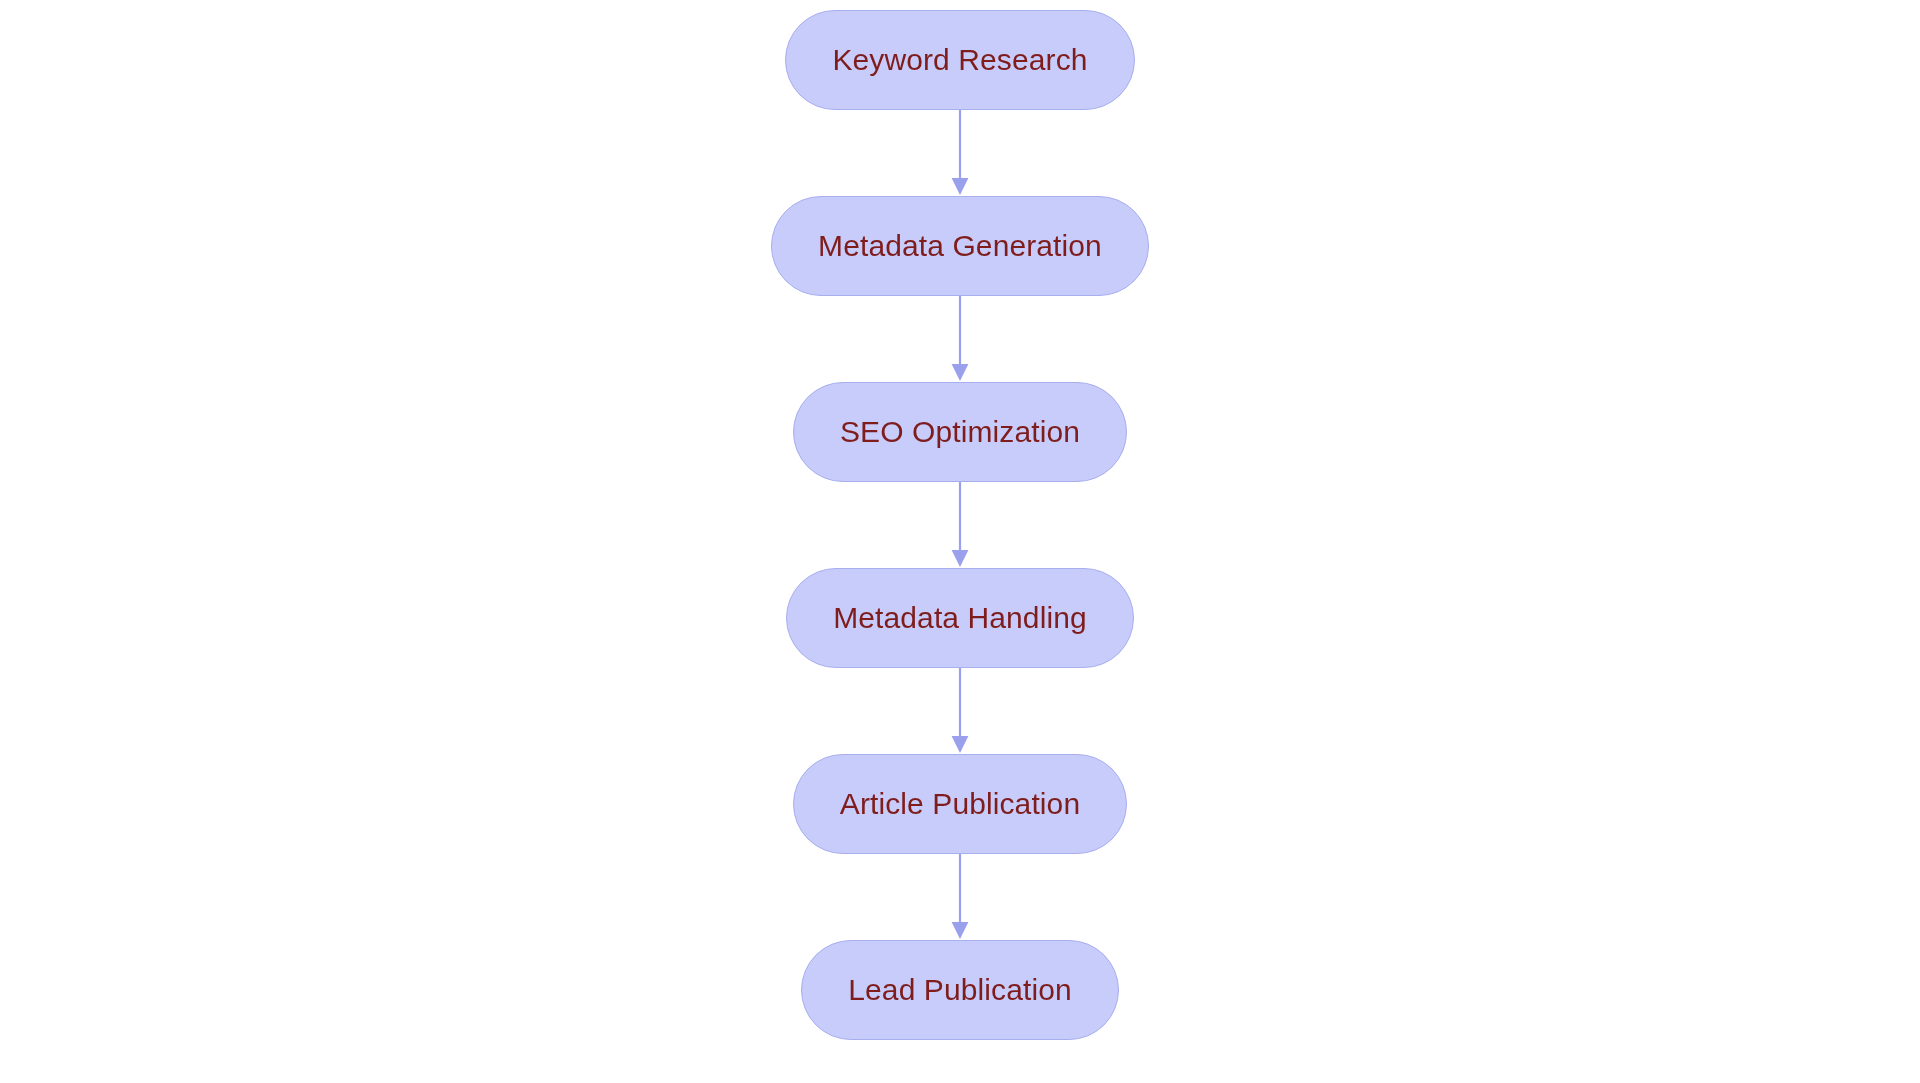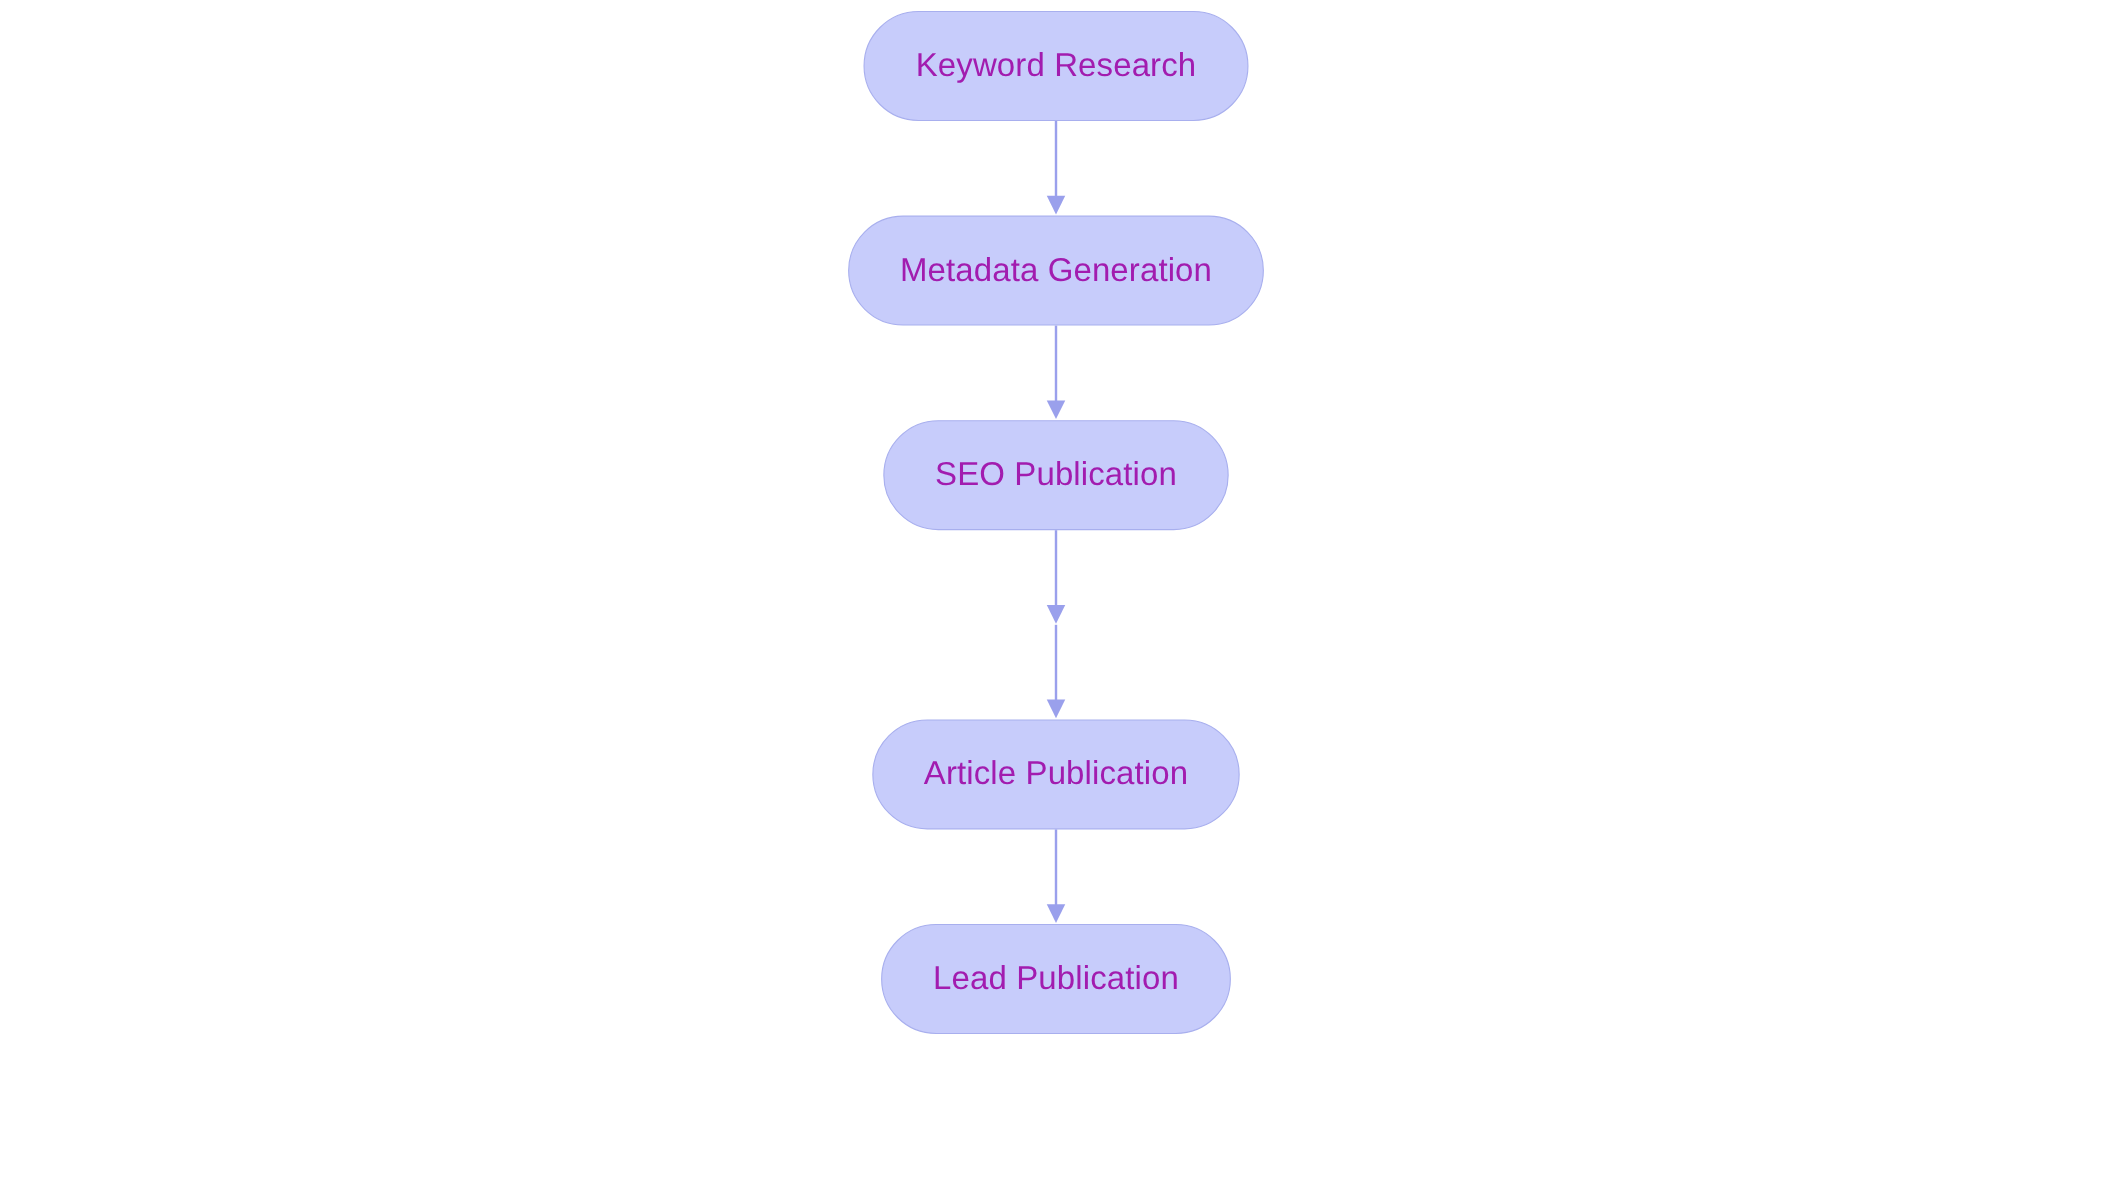--- a/index.html
+++ b/index.html
@@ -46,21 +46,21 @@
     align-items: center;
     justify-content: center;
     padding: 0 46px;
     white-space: nowrap;
   }
 
   .flow-node-label {
     font-family: "Liberation Sans", sans-serif;
     font-size: 30px;
     font-weight: 400;
-    color: #a21caf;
+    color: #7f1d1d;
     letter-spacing: 0.1px;
     line-height: 1;
   }
 
   .flow-connector {
     position: relative;
     width: 40px;
     height: 86px;
     display: flex;
     align-items: center;
@@ -94,30 +94,33 @@
     </div>
 
     <div class="flow-connector">
       <svg width="20" height="86" viewBox="0 0 20 86">
         <line x1="10" y1="0" x2="10" y2="72" stroke="#9aa0ec" stroke-width="2.2"></line>
         <polygon points="10,85 1.6,68 18.4,68" fill="#9aa0ec"></polygon>
       </svg>
     </div>
 
     <div class="flow-node">
-      <span class="flow-node-label">SEO Publication</span>
+      <span class="flow-node-label">SEO Optimization</span>
     </div>
 
     <div class="flow-connector">
       <svg width="20" height="86" viewBox="0 0 20 86">
         <line x1="10" y1="0" x2="10" y2="72" stroke="#9aa0ec" stroke-width="2.2"></line>
         <polygon points="10,85 1.6,68 18.4,68" fill="#9aa0ec"></polygon>
       </svg>
     </div>
 
+    <div class="flow-node">
+      <span class="flow-node-label">Metadata Handling</span>
+    </div>
 
     <div class="flow-connector">
       <svg width="20" height="86" viewBox="0 0 20 86">
         <line x1="10" y1="0" x2="10" y2="72" stroke="#9aa0ec" stroke-width="2.2"></line>
         <polygon points="10,85 1.6,68 18.4,68" fill="#9aa0ec"></polygon>
       </svg>
     </div>
 
     <div class="flow-node">
       <span class="flow-node-label">Article Publication</span>

